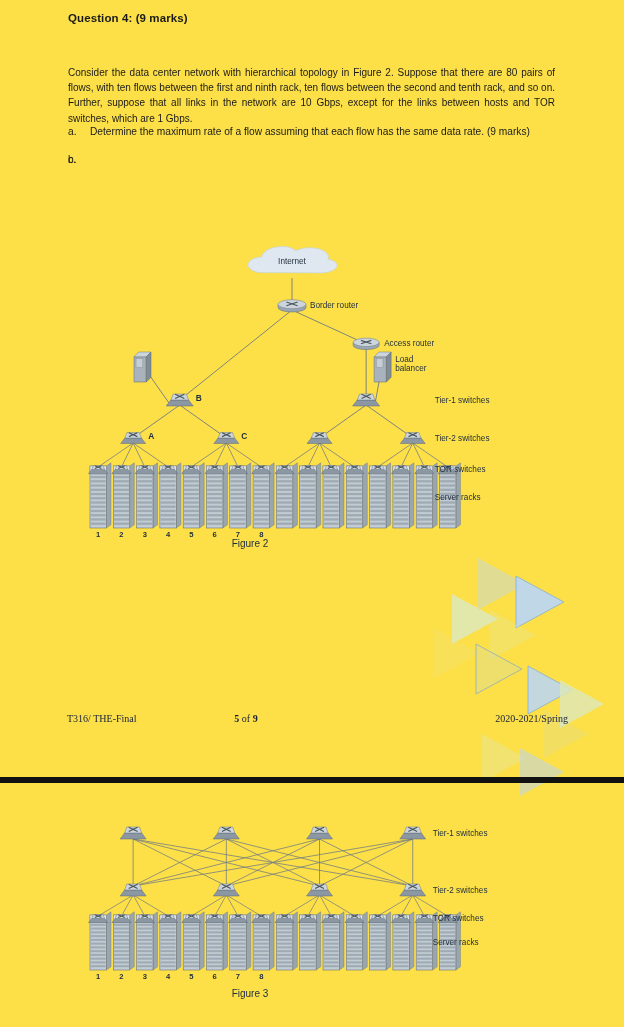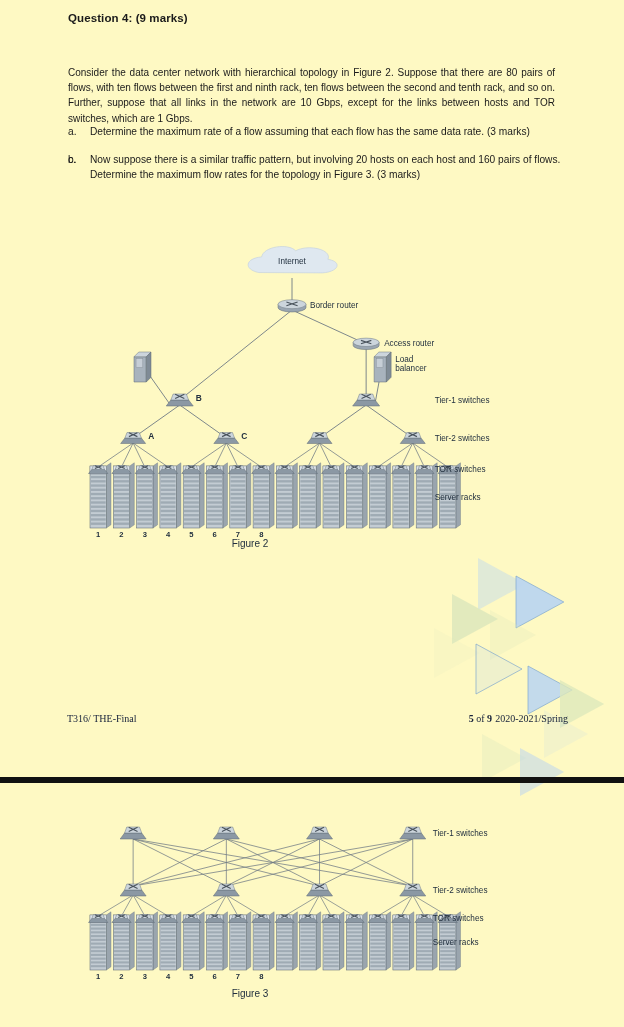--- a/index.html
+++ b/index.html
@@ -8,21 +8,21 @@
     width: 624px; height: 1027px;
     background: #ffffff;
     font-family: "Liberation Sans", sans-serif;
     color: #1a1a1a;
     overflow: hidden;
   }
   .page {
     position: relative;
     width: 624px;
     height: 1027px;
-    background: #fef9c3;
+    background: #fde047;
   }
 
   
   .q-title {
     position: absolute;
     left: 68px; top: 12px;
     font-size: 11.5px;
     font-weight: bold;
     letter-spacing: .1px;
   }
@@ -72,21 +72,21 @@
 
   
   .footer {
     position: absolute;
     top: 713px;
     font-size: 10px;
     color: #16213a;
     font-family: "Liberation Serif", serif;
   }
   #footer-left  { left: 67px; }
-  #footer-center{ left: 0; width: 492px; text-align: right; }
+  #footer-center{ left: 0; width: 492px; text-align: center; }
   #footer-center b { font-weight: bold; }
   #footer-right { right: 56px; }
 
   
   .page-sep {
     position: absolute;
     left: 0; top: 777px;
     width: 624px; height: 6px;
     background: #111111;
   }
@@ -103,28 +103,27 @@
 <body>
 
 <div class="page">
 
   <div class="q-title">Question 4: (9 marks)</div>
   <div class="q-body">Consider the data center network with hierarchical topology in Figure 2. Suppose that there are 80 pairs of flows, with ten flows between the first and ninth rack, ten flows between the second and tenth rack, and so on. Further, suppose that all links in the network are 10 Gbps, except for the links between hosts and TOR switches, which are 1 Gbps.</div>
 
   <div class="q-list">
     <div class="q-item">
       <span class="marker">a.</span>
-      <span>Determine the maximum rate of a flow assuming that each flow has the same data rate. (3 marks)</span>
+      <span>Determine the maximum rate of a flow assuming that each flow has the same data rate. (9 marks)</span>
     </div>
     <div class="q-item">
       <span class="marker">b.</span>
     </div>
     <div class="q-item">
       <span class="marker">c.</span>
-      <span>Now suppose there is a similar traffic pattern, but involving 20 hosts on each host and 160 pairs of flows. Determine the maximum flow rates for the topology in Figure 3. (3 marks)</span>
     </div>
   </div>
 
   <div class="figure-wrap" id="figure2-wrap">
     <svg id="fig2-svg" width="500" height="300" viewBox="0 0 500 300">
         <line x1="230" y1="30" x2="230" y2="54" stroke="#6f7a84" stroke-width="0.9"></line>
         <line x1="230" y1="62" x2="117.74000000000001" y2="152" stroke="#6f7a84" stroke-width="0.9"></line>
         <line x1="230" y1="62" x2="304.14" y2="96" stroke="#6f7a84" stroke-width="0.9"></line>
         <line x1="304.14" y1="100" x2="304.14" y2="152" stroke="#6f7a84" stroke-width="0.9"></line>
         <line x1="88" y1="128" x2="107.74000000000001" y2="156" stroke="#6f7a84" stroke-width="0.9"></line>

